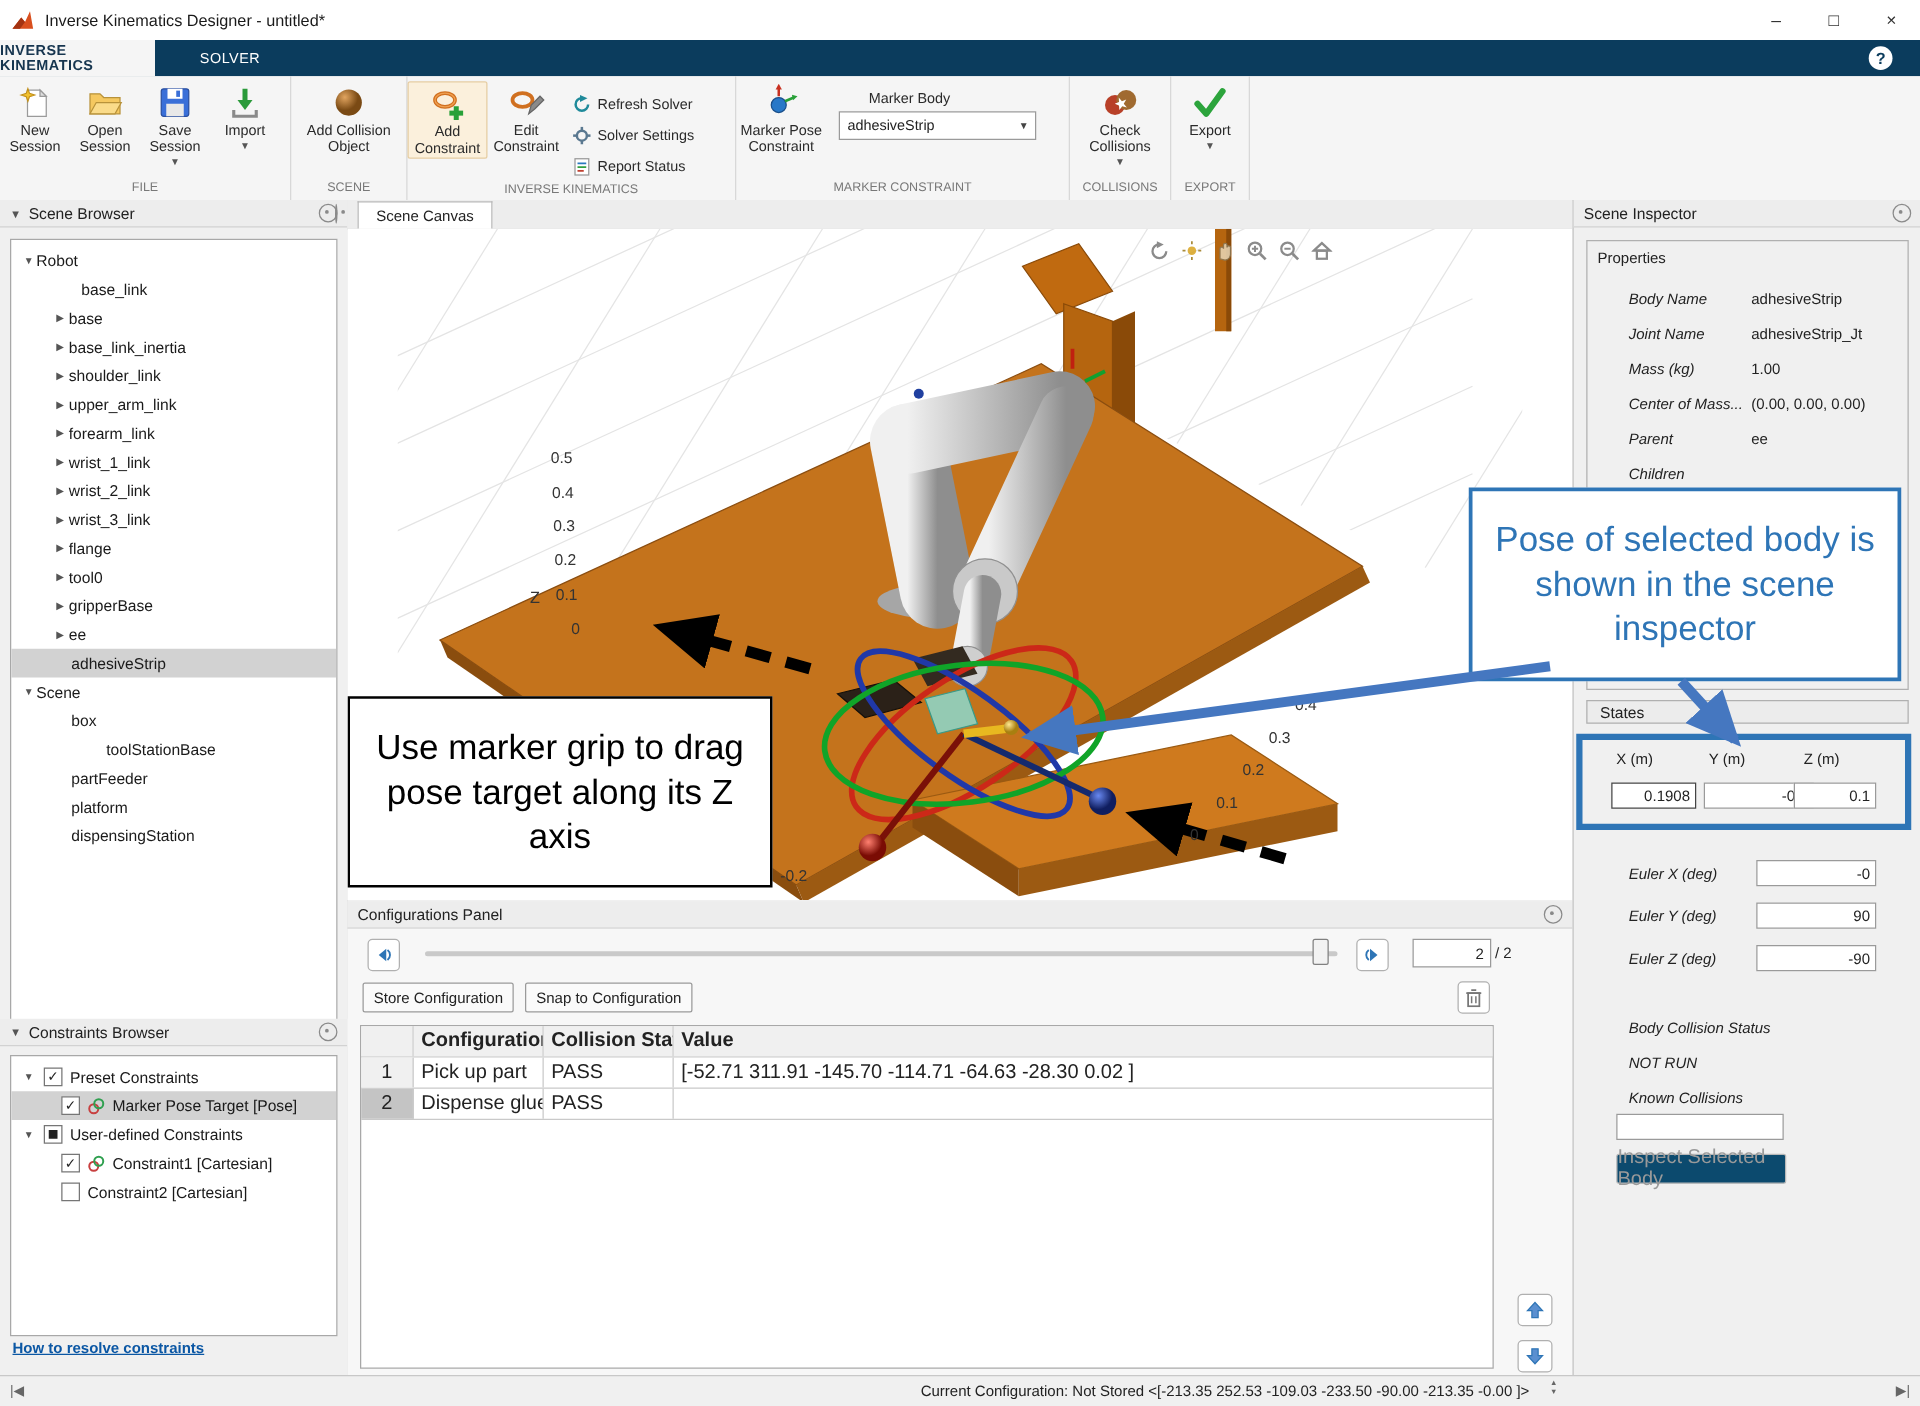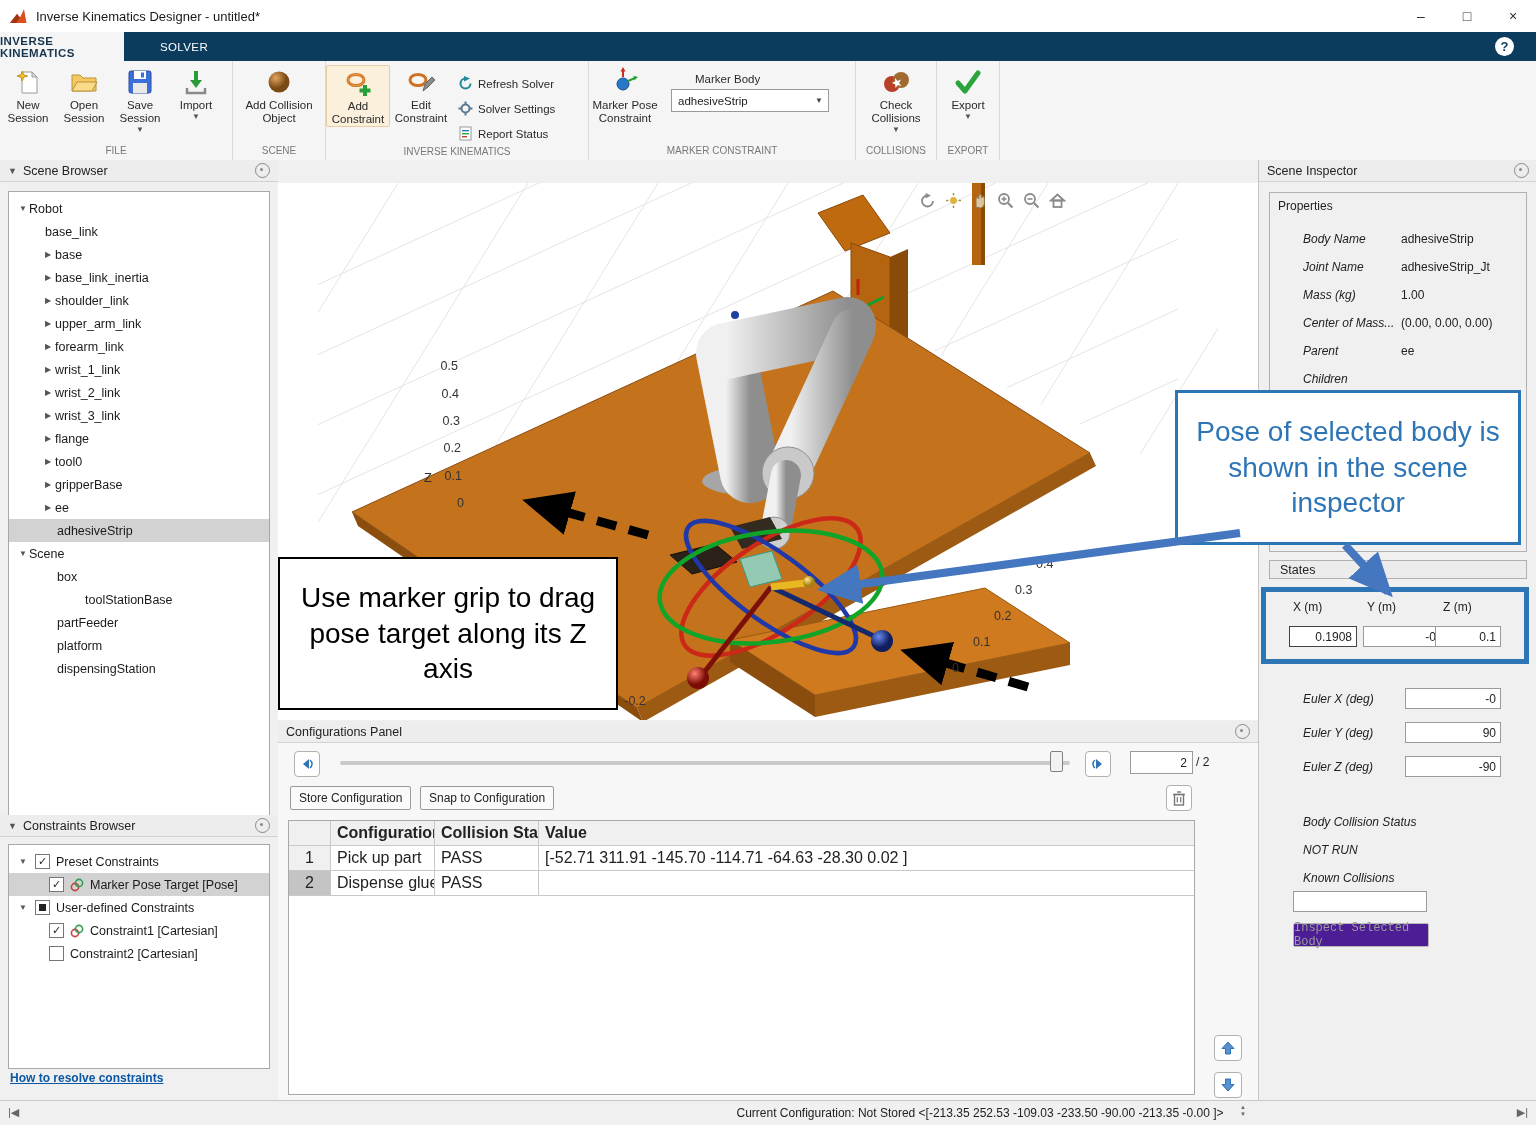--- a/index.html
+++ b/index.html
@@ -86,21 +86,21 @@
   
   .propbox{position:absolute;left:10px;top:32px;width:258px;height:360px;border:1px solid #b0b0b0;box-sizing:border-box;}
   .prop-title{position:absolute;left:8px;top:6px;font-size:12px;color:#222;}
   .prow-label{position:absolute;left:44px;font-size:12px;color:#222;font-style:italic;}
   .prow-value{position:absolute;left:142px;font-size:12px;color:#222;}
   .states-strip{position:absolute;left:10px;top:400px;width:258px;height:19px;border:1px solid #b0b0b0;background:#ececec;display:flex;align-items:center;padding-left:10px;box-sizing:border-box;font-size:12.5px;}
   .bluebox{position:absolute;left:2px;top:427px;width:268px;height:77px;border:5px solid #2e75b6;box-sizing:border-box;z-index:10;}
   .axhdr{position:absolute;top:440px;font-size:12px;color:#222;}
   .field{position:absolute;height:21px;background:#fff;border:1px solid #9a9a9a;display:flex;align-items:center;justify-content:flex-end;padding-right:4px;font-size:12px;box-sizing:border-box;}
   .field.focus{border:1.5px solid #444;}
-  .greybtn{position:absolute;left:34px;top:763px;width:134px;height:22px;background:#4c1d95;border:1px solid #b8b8b8;border-radius:2px;color:#9a9a9a;display:flex;align-items:center;justify-content:center;font-size:12px;font-family:Liberation Mono, monospace;}
+  .greybtn{position:absolute;left:34px;top:763px;width:134px;height:22px;background:#0c4a6e;border:1px solid #b8b8b8;border-radius:2px;color:#9a9a9a;display:flex;align-items:center;justify-content:center;font-size:16px;}
 
   
   .statusbar{position:absolute;left:0;top:1100px;width:1536px;height:25px;background:#f0f0f0;border-top:1px solid #c8c8c8;}
   .status-text{position:absolute;left:640px;top:5px;width:680px;text-align:center;font-size:12px;color:#222;}
   .corner-ic{position:absolute;top:5px;font-size:11px;color:#666;}
   .updn{position:absolute;left:1240px;top:3px;display:flex;flex-direction:column;color:#666;font-size:6px;line-height:7px;}
 
   .overlay{position:absolute;left:0;top:0;width:1536px;height:1125px;pointer-events:none;z-index:40;}
   svg text{font-family:"Liberation Sans",sans-serif;}
 </style>
@@ -297,21 +297,21 @@
       <span class="ptri">▼</span>
       <span>Scene Browser</span>
       <span class="gear-dot"></span>
     </div>
 
     <div class="treebox" style="left:8px;top:31px;width:260px;height:620px;padding-top:5px">
       <div class="trow" style="padding-left:10px">
           <span class="tarr">▼</span>
           <span>Robot</span>
         </div>
-      <div class="trow" style="padding-left:36px">
+      <div class="trow" style="padding-left:56px">
           <span>base_link</span>
         </div>
       <div class="trow" style="padding-left:36px">
           <span class="tarr">▶</span>
           <span>base</span>
         </div>
       <div class="trow" style="padding-left:36px">
           <span class="tarr">▶</span>
           <span>base_link_inertia</span>
         </div>
@@ -415,20 +415,26 @@
       <div class="trow" style="padding-left:40px;gap:6px">
         <span class="cbx"></span>
         <span>Constraint2 [Cartesian]</span>
       </div>
     </div>
 
     <a class="link abs" style="left:10px;top:911px" href="#">How to resolve constraints</a>
   </div>
 
   <div class="cpanel">
+    <div class="canvas-tabs">
+      <div class="canvas-tab">
+          <span>Scene Canvas</span>
+        </div>
+      <span class="gear-dot abs" style="right:10px;top:4px;margin-left:0"></span>
+    </div>
 
     <div class="canvas">
       <svg width="980" height="537" viewBox="0 0 980 537">
         <defs>
           <linearGradient id="gm" x1="0" y1="0" x2="1" y2="0">
               <stop offset="0" stop-color="#f0f0f0"></stop>
               <stop offset="0.45" stop-color="#c4c4c4"></stop>
               <stop offset="1" stop-color="#8e8e8e"></stop>
             </linearGradient>
           <radialGradient id="rgRed" cx="0.35" cy="0.3">

